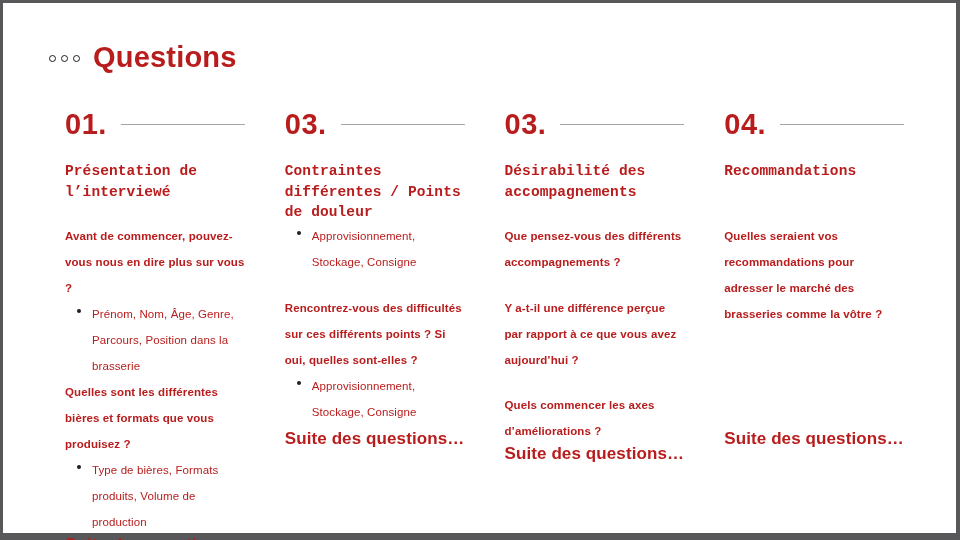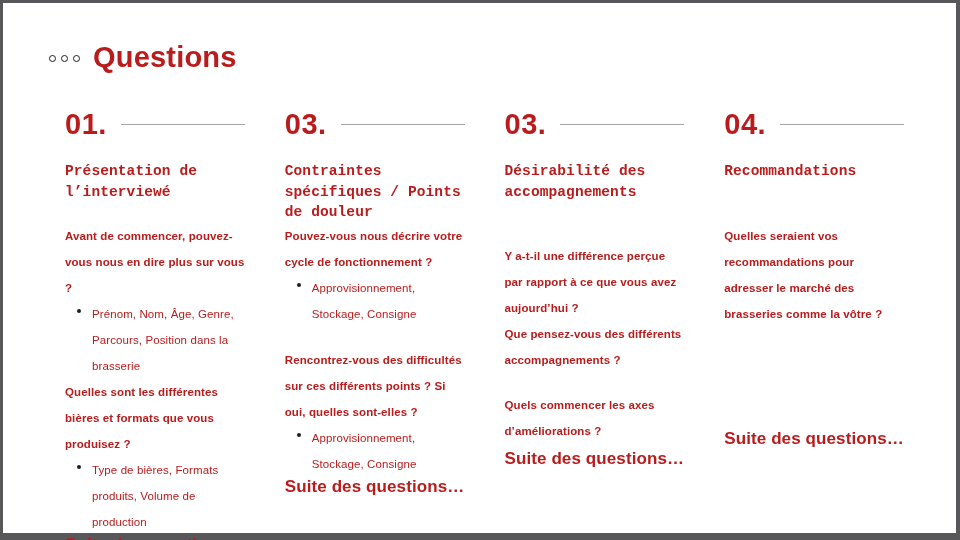--- a/index.html
+++ b/index.html
@@ -149,45 +149,44 @@
         </div>
       </div>
       <p class="footer">Suite des questions…</p>
     </section>
 
     <section class="column">
       <div class="num-row">
         <span class="num">03.</span>
         <span class="num-line"></span>
       </div>
-      <h2 class="heading">Contraintes spécifiques / Points de douleur</h2>
-      <div class="col-body">
-        <p class="question">Pouvez-vous nous décrire votre cycle de fonctionnement ?</p>
+      <h2 class="heading">Contraintes différentes / Points de douleur</h2>
+      <div class="col-body">
         <div class="bullet">
           <span class="dot-marker"></span>
           <span>Approvisionnement, Stockage, Consigne</span>
         </div>
         <p class="question gap-before">Rencontrez-vous des difficultés sur ces différents points ? Si oui, quelles sont-elles ?</p>
         <div class="bullet">
           <span class="dot-marker"></span>
           <span>Approvisionnement, Stockage, Consigne</span>
         </div>
       </div>
       <p class="footer">Suite des questions…</p>
     </section>
 
     <section class="column">
       <div class="num-row">
         <span class="num">03.</span>
         <span class="num-line"></span>
       </div>
       <h2 class="heading">Désirabilité des accompagnements</h2>
       <div class="col-body">
+        <p class="question">Que pensez-vous des différents accompagnements ?</p>
         <p class="question gap-before">Y a-t-il une différence perçue par rapport à ce que vous avez aujourd’hui ?</p>
-        <p class="question">Que pensez-vous des différents accompagnements ?</p>
         <p class="question gap-before">Quels commencer les axes d’améliorations ?</p>
       </div>
       <p class="footer">Suite des questions…</p>
     </section>
 
     <section class="column">
       <div class="num-row">
         <span class="num">04.</span>
         <span class="num-line"></span>
       </div>

